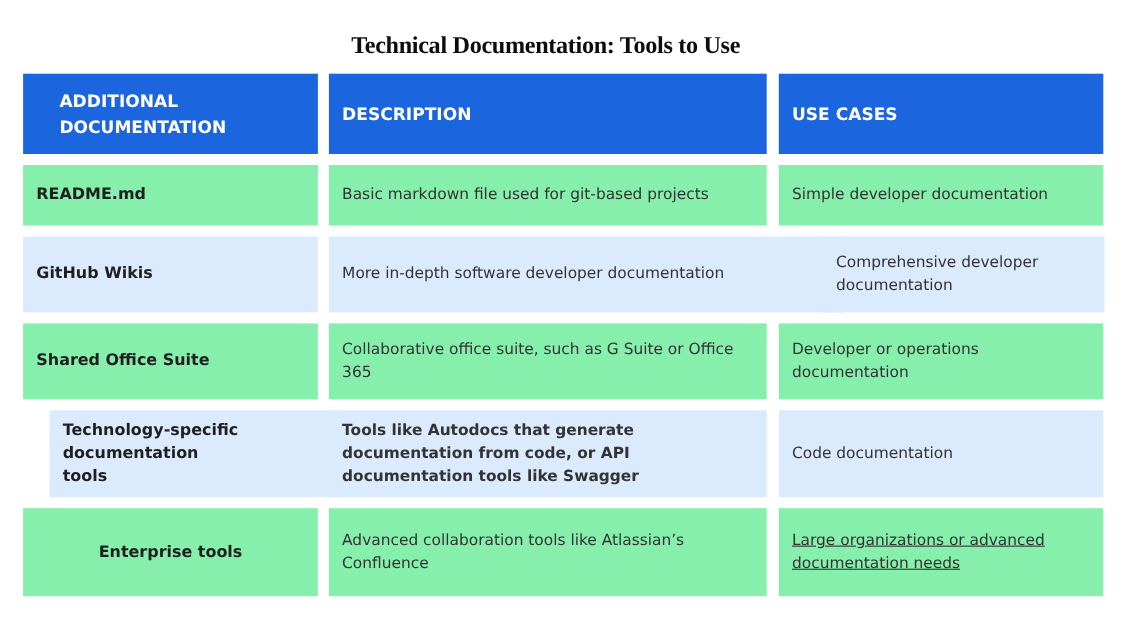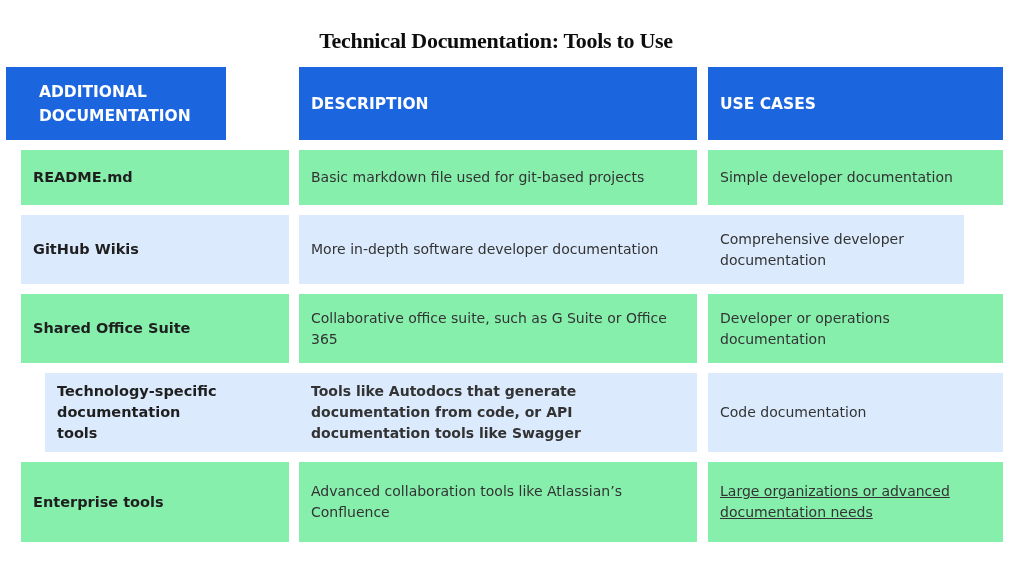--- a/index.html
+++ b/index.html
@@ -9,21 +9,21 @@
   .hdr { background:#1b66df; color:#ffffff; font-weight:bold; font-size:15.5px; line-height:24px; }
   .gray { background:#86efac; }
   .blue { background:#dbebfd; }
   .name { font-weight:bold; color:#1f1f1f; font-size:14.5px; }
 </style>
 </head>
 <body>
 
 <div class="title">Technical Documentation: Tools to Use</div>
 
-<div class="cell hdr" style="left:6px;top:67px;width:220px;height:73px;padding-right:60px;padding-left:33px;">
+<div class="cell hdr" style="left:21px;top:67px;width:268px;height:73px;padding-right:60px;padding-left:33px;">
     <span>ADDITIONAL DOCUMENTATION</span>
   </div>
 <div class="cell hdr" style="left:299px;top:67px;width:398px;height:73px;">
     <span>DESCRIPTION</span>
   </div>
 <div class="cell hdr" style="left:708px;top:67px;width:295px;height:73px;">
     <span>USE CASES</span>
   </div>
 
 <div class="cell gray name" style="left:21px;top:150px;width:268px;height:55px;">
@@ -35,21 +35,21 @@
 <div class="cell gray" style="left:708px;top:150px;width:295px;height:55px;">
     <span>Simple developer documentation</span>
   </div>
 
 <div class="cell blue name" style="left:21px;top:215px;width:268px;height:69px;">
     <span>GitHub Wikis</span>
   </div>
 <div class="cell blue" style="left:299px;top:215px;width:468px;height:69px;">
     <span>More in-depth software developer documentation</span>
   </div>
-<div class="cell blue" style="left:708px;top:215px;width:256px;height:69px;">
+<div class="cell blue" style="left:748px;top:215px;width:256px;height:69px;">
     <span>Comprehensive developer documentation</span>
   </div>
 
 <div class="cell gray name" style="left:21px;top:294px;width:268px;height:69px;">
     <span>Shared Office Suite</span>
   </div>
 <div class="cell gray" style="left:299px;top:294px;width:398px;height:69px;padding-right:30px;">
     <span>Collaborative office suite, such as G Suite or Office 365</span>
   </div>
 <div class="cell gray" style="left:708px;top:294px;width:295px;height:69px;padding-right:100px;">
@@ -59,21 +59,21 @@
 <div class="cell blue name" style="left:21px;top:373px;width:268px;height:79px;padding-right:90px;margin-left:24px;">
     <span>Technology-specific documentation tools</span>
   </div>
 <div class="cell blue" style="left:299px;top:373px;width:398px;height:79px;padding-right:20px;font-weight:bold;">
     <span>Tools like Autodocs that generate documentation from code, or API documentation tools like Swagger</span>
   </div>
 <div class="cell blue" style="left:708px;top:373px;width:295px;height:79px;">
     <span>Code documentation</span>
   </div>
 
-<div class="cell gray name" style="left:21px;top:462px;width:268px;height:80px;">
+<div class="cell gray name" style="left:21px;top:462px;width:268px;height:80px;justify-content:center;">
     <span>Enterprise tools</span>
   </div>
 <div class="cell gray" style="left:299px;top:462px;width:398px;height:80px;padding-right:40px;">
     <span>Advanced collaboration tools like Atlassian’s Confluence</span>
   </div>
 <div class="cell gray" style="left:708px;top:462px;width:295px;height:80px;padding-right:40px;text-decoration:underline;">
     <span>Large organizations or advanced documentation needs</span>
   </div>
 
 </body></html>

